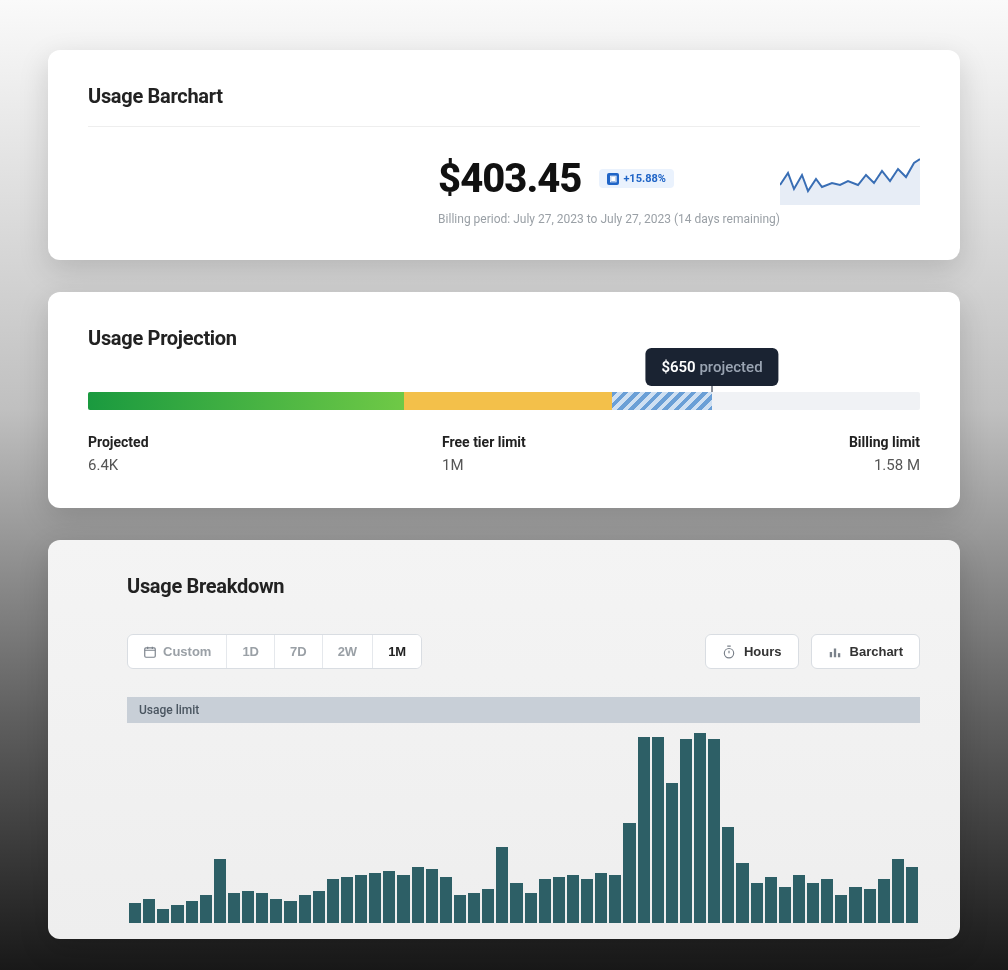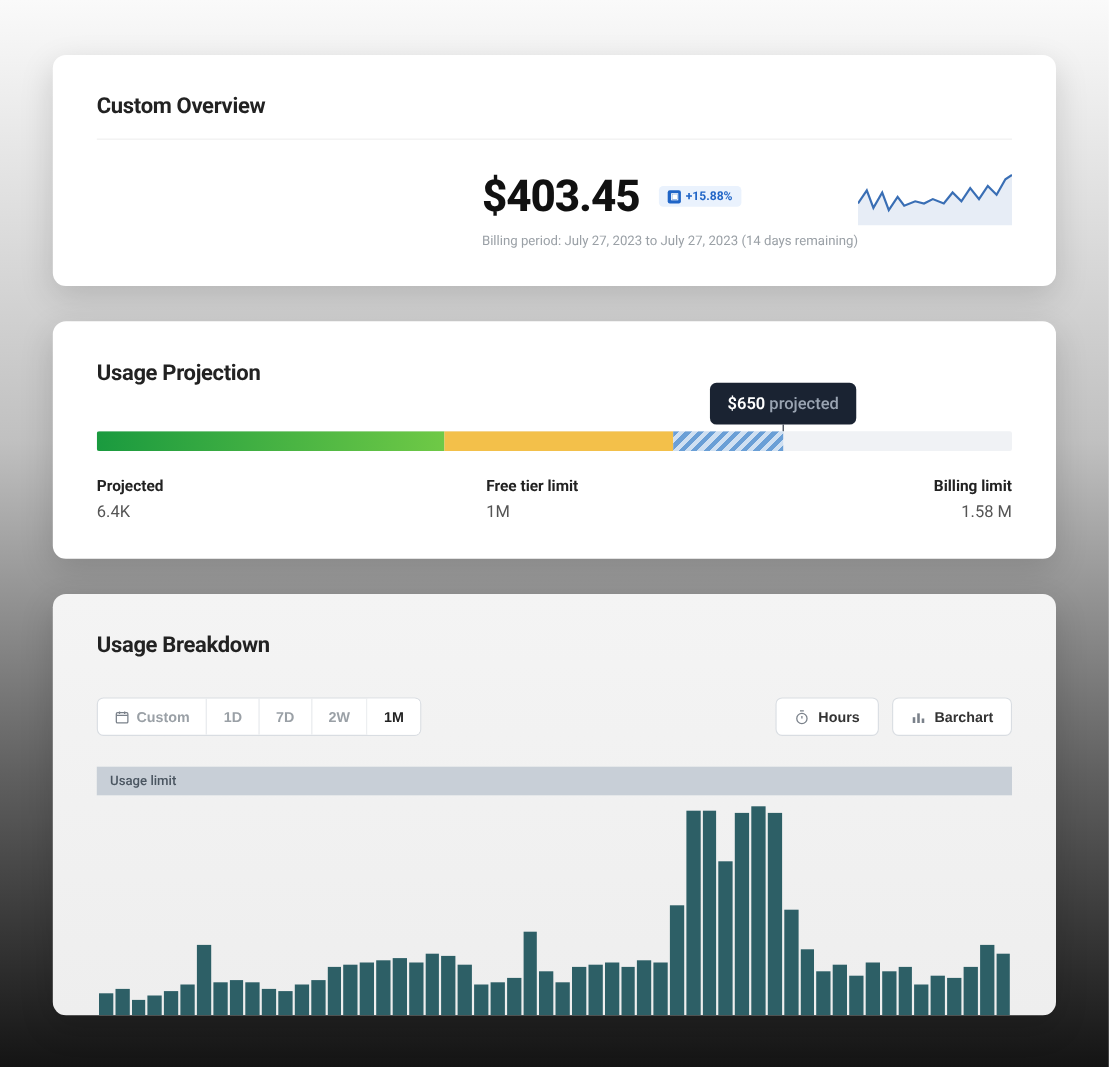--- a/index.html
+++ b/index.html
@@ -97,21 +97,21 @@
 .chart-wrap { position: relative; margin-top: 28px; }
 .limit-bar { background: #c8cfd7; color: #4a5560; font-size: 12px; font-weight: 500; padding: 6px 12px; }
 .bars { display: flex; align-items: flex-end; height: 200px; gap: 2px; margin-top: 0; padding: 0 2px; }
 .bar-col { flex: 1; background: #2d5f66; }
 </style>
 </head>
 <body>
 
 <div class="card">
   <div class="card-inner">
-    <h2>Custom Overview</h2>
+    <h2>Usage Barchart</h2>
     <div class="divider"></div>
     <div class="overview-body">
       <div>
         <div class="amount-row">
           <div class="amount">$403.45</div>
           <div class="badge">
             <span class="badge-icon">▣</span>
             <span>+15.88%</span>
           </div>
         </div>
@@ -151,21 +151,21 @@
       </div>
       <div class="proj-col right">
         <span class="proj-label">Billing limit</span>
         <span class="proj-val">1.58 M</span>
       </div>
     </div>
   </div>
 </div>
 
 <div class="card card-faded">
-  <div class="card-inner" style="padding-bottom:0;">
+  <div class="card-inner" style="padding-bottom:16px;margin-left:39px;">
     <h2>Usage Breakdown</h2>
 
     <div class="toolbar">
       <div class="seg-group">
         <button class="seg-btn">
           <svg class="icon-svg" viewBox="0 0 24 24">
             <rect x="3" y="5" width="18" height="16" rx="2"></rect>
               <path d="M3 9h18M8 3v4M16 3v4"></path>
           </svg>
           <span>Custom</span>

